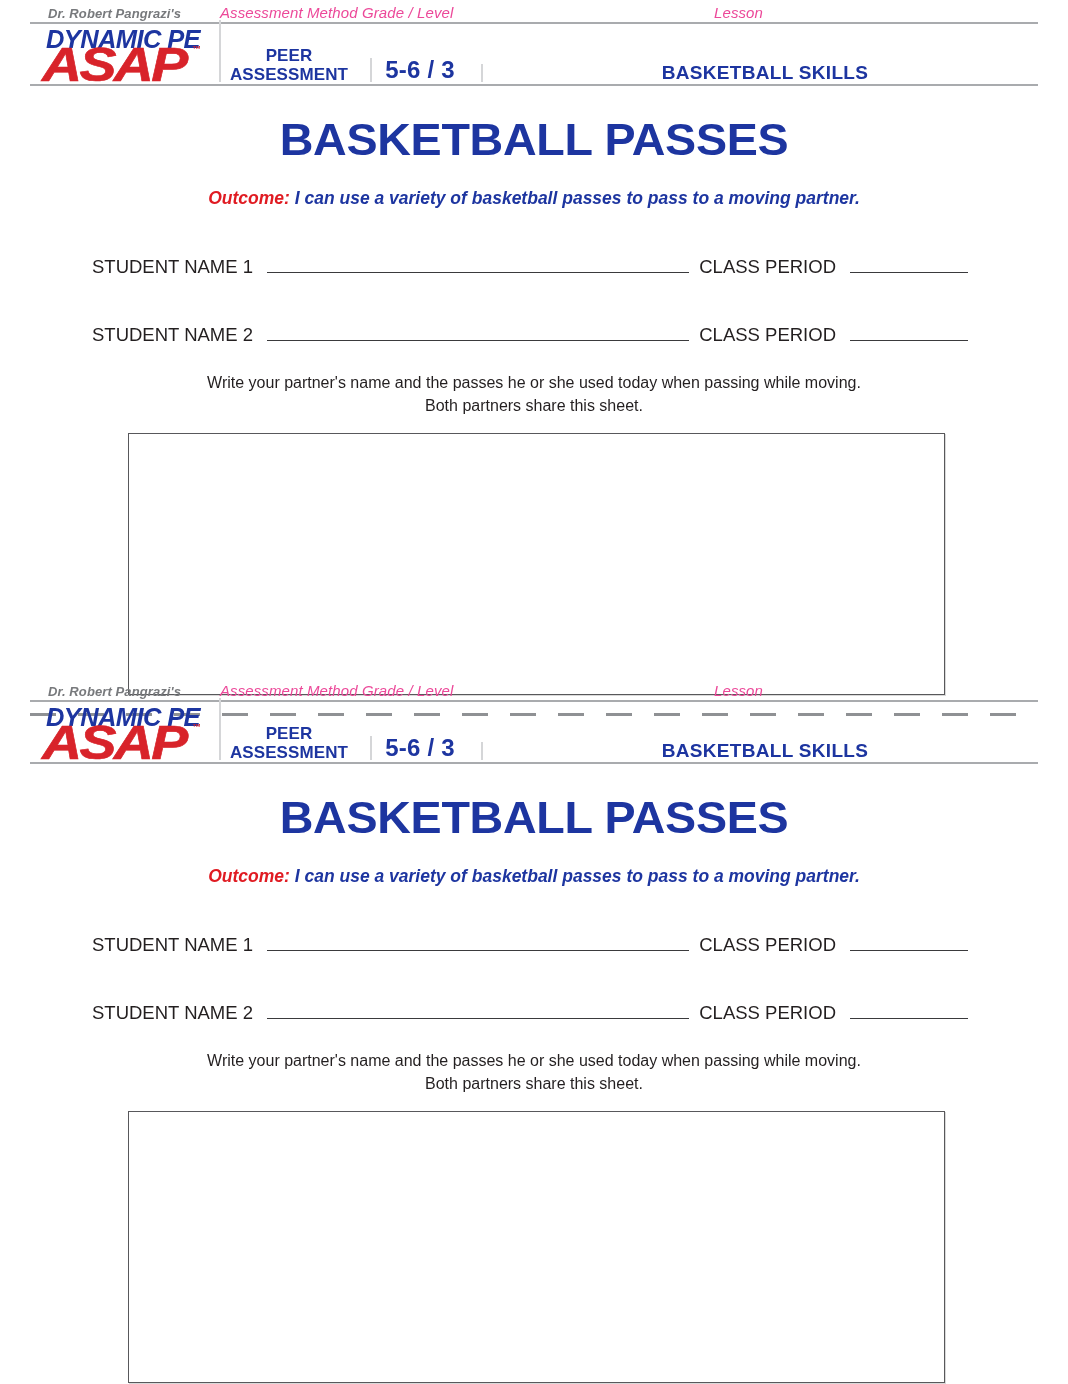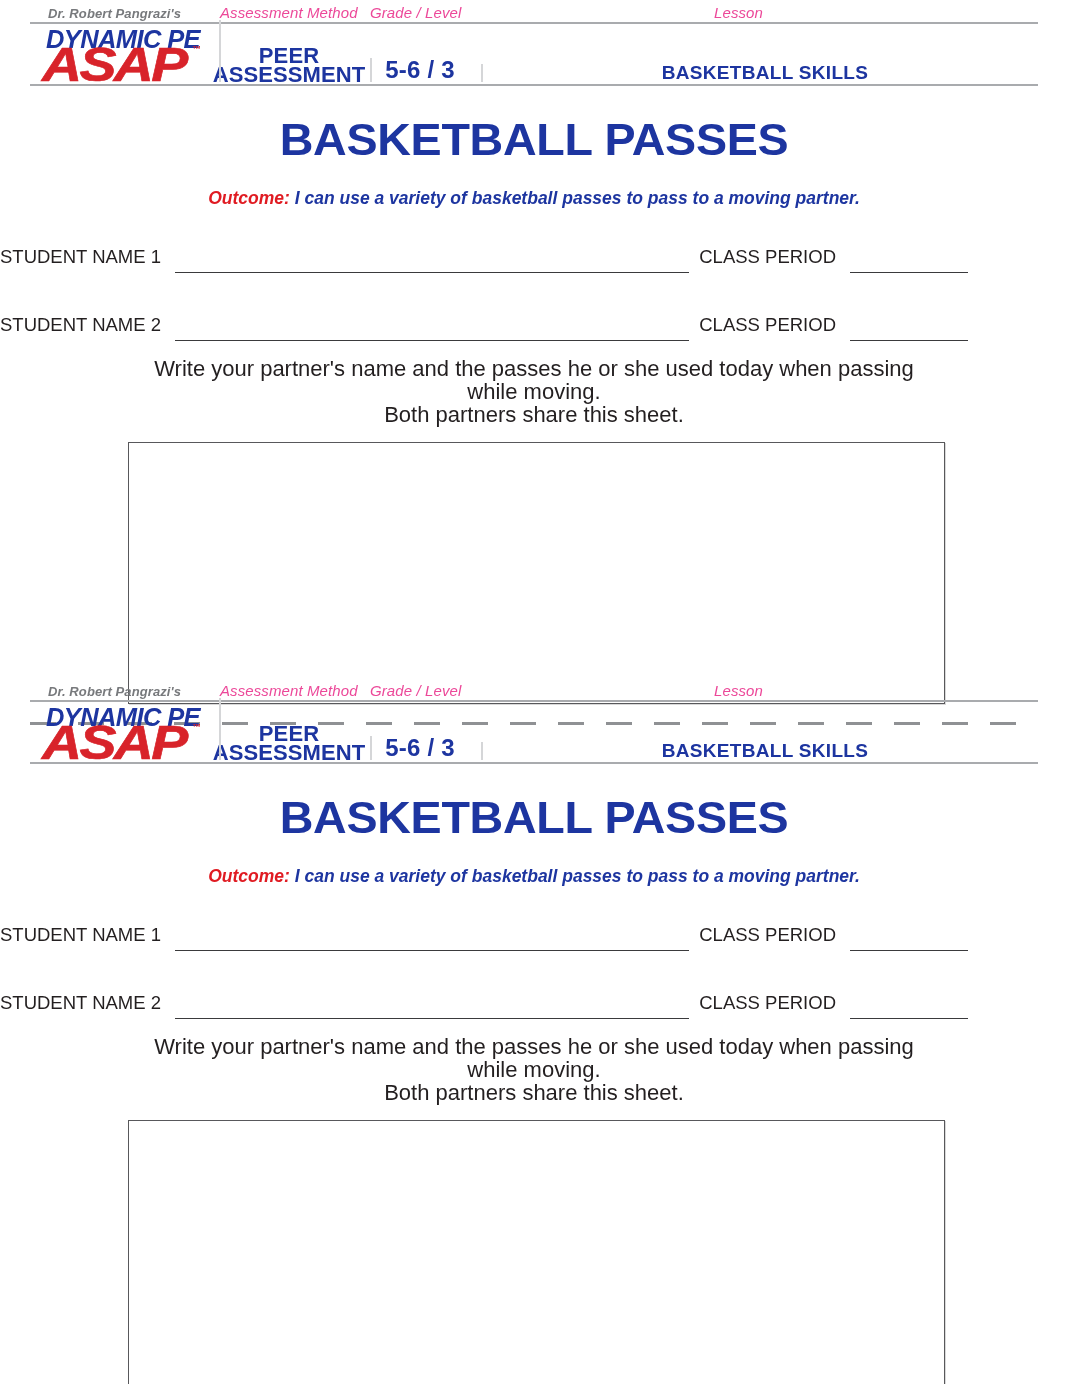--- a/index.html
+++ b/index.html
@@ -41,21 +41,21 @@
     white-space: nowrap;
     letter-spacing: .1px;
   }
   .cap.author {
     left: 18px;
     color: #77797c;
     font-weight: bold;
     font-size: 13px;
   }
   .cap.method { left: 190px; }
-  .cap.grade  { left: 340px; }
+  .cap.grade  { left: 332px; }
   .cap.lesson { left: 684px; font-style: italic; }
 
   .hdr-rule {
     height: 2px;
     background: #a9abae;
     width: 100%;
   }
 
   .hdr-row {
     position: relative;
@@ -126,21 +126,21 @@
     position: absolute;
     left: 150px; top: 18px;
     font-size: 9px;
     color: #d8232a;
     font-weight: bold;
   }
 
   .hdr-label {
     color: #1d35a0;
     font-weight: bold;
-    font-size: 22px;
+    font-size: 17px;
     line-height: 19px;
     text-align: center;
     letter-spacing: .1px;
     margin-top: 28px;
   }
   .hdr-grade {
     color: #1d35a0;
     font-weight: bold;
     font-size: 24px;
     letter-spacing: .2px;
@@ -176,20 +176,22 @@
   .outcome .ot-label {
     color: #e01b22;
     font-weight: bold;
     font-style: italic;
   }
 
   
   .name-rows { margin-top: 38px; }
   .name-row {
     display: flex;
+    align-items: flex-end;
+    padding-left: 92px;
     padding-right: 100px;
     height: 30px;
   }
   .name-row + .name-row { margin-top: 38px; }
   .fld-label {
     font-size: 18.5px;
     line-height: 20px;
     white-space: nowrap;
     color: #231f20;
   }
@@ -200,23 +202,23 @@
   }
   .rule-short {
     width: 118px;
     border-bottom: 1.6px solid #3a3a3c;
     margin: 0 0 4px 14px;
   }
 
   
   .instructions {
     text-align: center;
-    font-size: 22px;
+    font-size: 16px;
     line-height: 23px;
-    margin-top: 12px;
+    margin-top: 26px;
     padding: 0 130px;
     color: #231f20;
   }
 
   
   .answer-box {
     margin: 16px 123px 0 128px;
     height: 262px;
     border: 1.4px solid #58585b;
     background: #fff;

